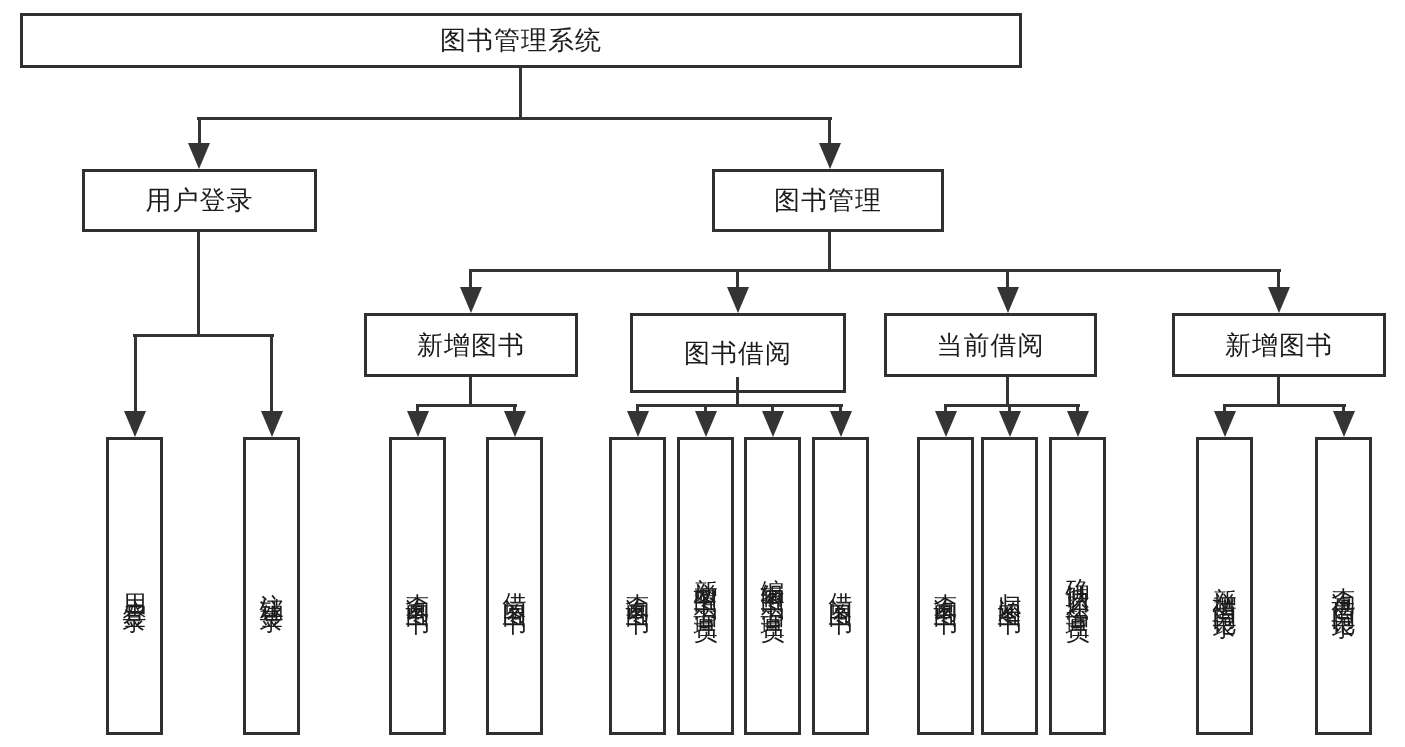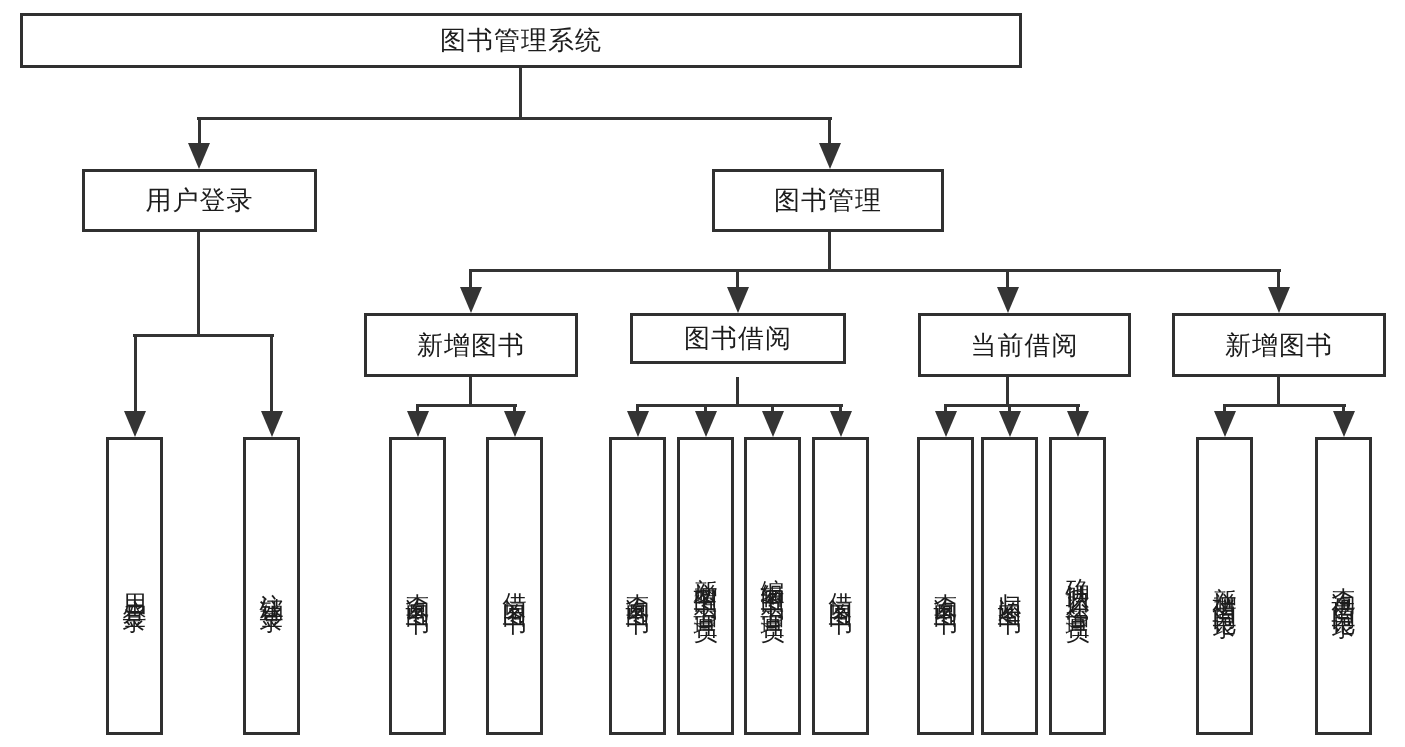--- a/index.html
+++ b/index.html
@@ -82,24 +82,24 @@
   <div class="vl" style="left:736px;top:269px;height:21px;"></div>
   <div class="arrow" style="left:727px;top:287px;"></div>
   <div class="vl" style="left:1006px;top:269px;height:21px;"></div>
   <div class="arrow" style="left:997px;top:287px;"></div>
   <div class="vl" style="left:1277px;top:269px;height:21px;"></div>
   <div class="arrow" style="left:1268px;top:287px;"></div>
 
   <div class="node hnode" style="left:364px;top:313px;width:214px;height:64px;">
     <span>新增图书</span>
   </div>
-  <div class="node hnode" style="left:630px;top:313px;width:216px;height:51px;">
+  <div class="node hnode" style="left:630px;top:313px;width:216px;height:80px;">
     <span>图书借阅</span>
   </div>
-  <div class="node hnode" style="left:918px;top:313px;width:213px;height:64px;">
+  <div class="node hnode" style="left:884px;top:313px;width:213px;height:64px;">
     <span>当前借阅</span>
   </div>
   <div class="node hnode" style="left:1172px;top:313px;width:214px;height:64px;">
     <span>新增图书</span>
   </div>
 
   <div class="vl" style="left:469px;top:377px;height:30px;"></div>
   <div class="hl" style="left:416px;top:404px;width:101px;"></div>
   <div class="vl" style="left:416px;top:404px;height:14px;"></div>
   <div class="arrow" style="left:407px;top:411px;"></div>

